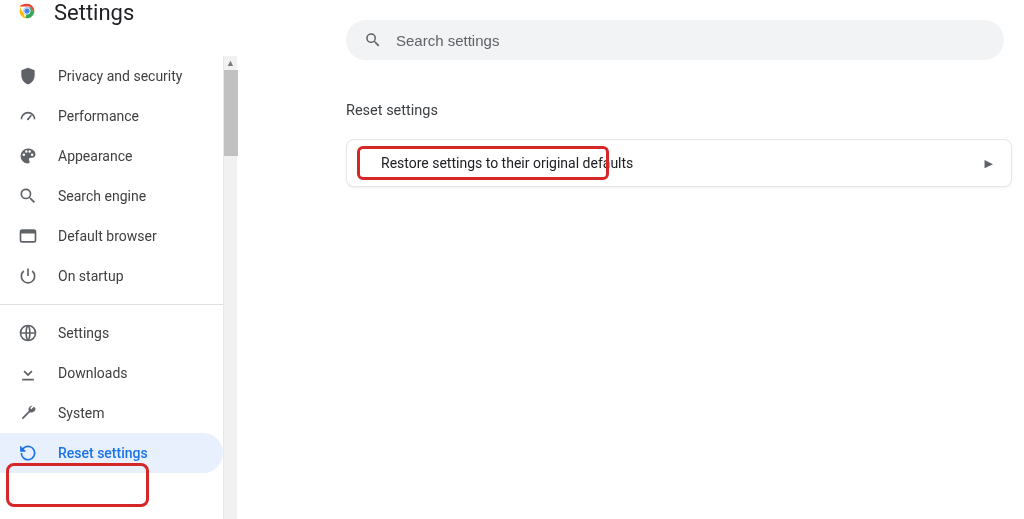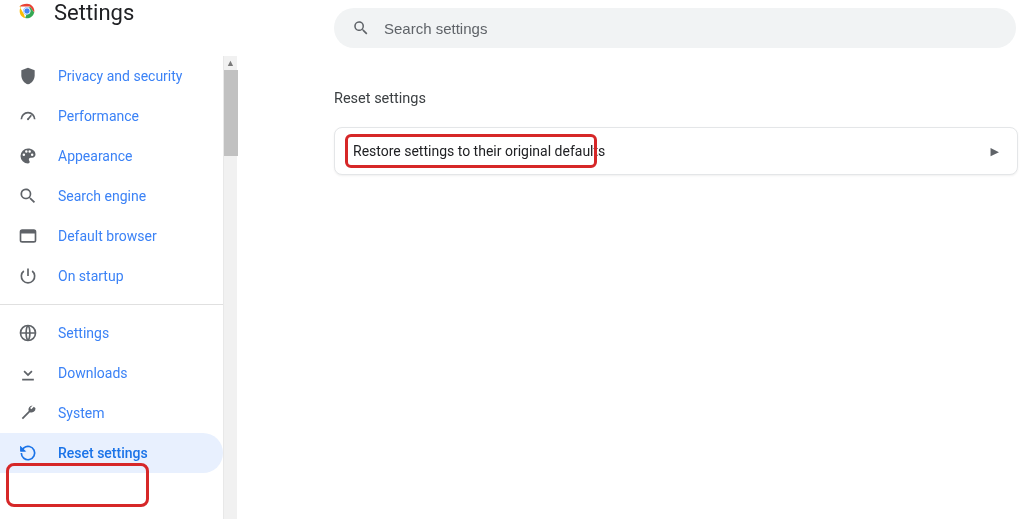--- a/index.html
+++ b/index.html
@@ -67,21 +67,21 @@
     width: 20px;
     height: 20px;
     display: flex;
     align-items: center;
     justify-content: center;
     color: #5f6368;
   }
   .nav-icon svg { width: 20px; height: 20px; fill: #5f6368; }
   .nav-label {
     font-size: 14px;
-    color: #3b82f6;
+    color: #404040;
   }
   .divider {
     height: 1px;
     background: #e0e0e0;
     margin: 8px 0;
   }
   .sidebar-scroll-track {
     position: absolute;
     right: 0;
     top: 56px;
@@ -109,21 +109,21 @@
   .annot-nav {
     position: absolute;
     border: 3px solid #d62728;
     border-radius: 8px;
     pointer-events: none;
   }
   
   .main {
     flex: 1;
     height: 100%;
-    padding: 0;
+    padding: 12px;
     display: flex;
     flex-direction: column;
   }
   .search-wrap {
     padding: 8px 8px 0 96px;
     height: 52px;
     display: flex;
     align-items: flex-start;
   }
   .search-bar {
@@ -166,20 +166,21 @@
     display: flex;
     align-items: center;
     justify-content: space-between;
     cursor: pointer;
     height: 48px;
     position: relative;
   }
   .card-label {
     font-size: 14px;
     color: #202124;
+    margin-left: 16px;
   }
   .card-chevron {
     color: #5f6368;
     font-size: 11px;
   }
   .annot-card {
     position: absolute;
     left: 10px;
     top: 6px;
     height: 34px;

